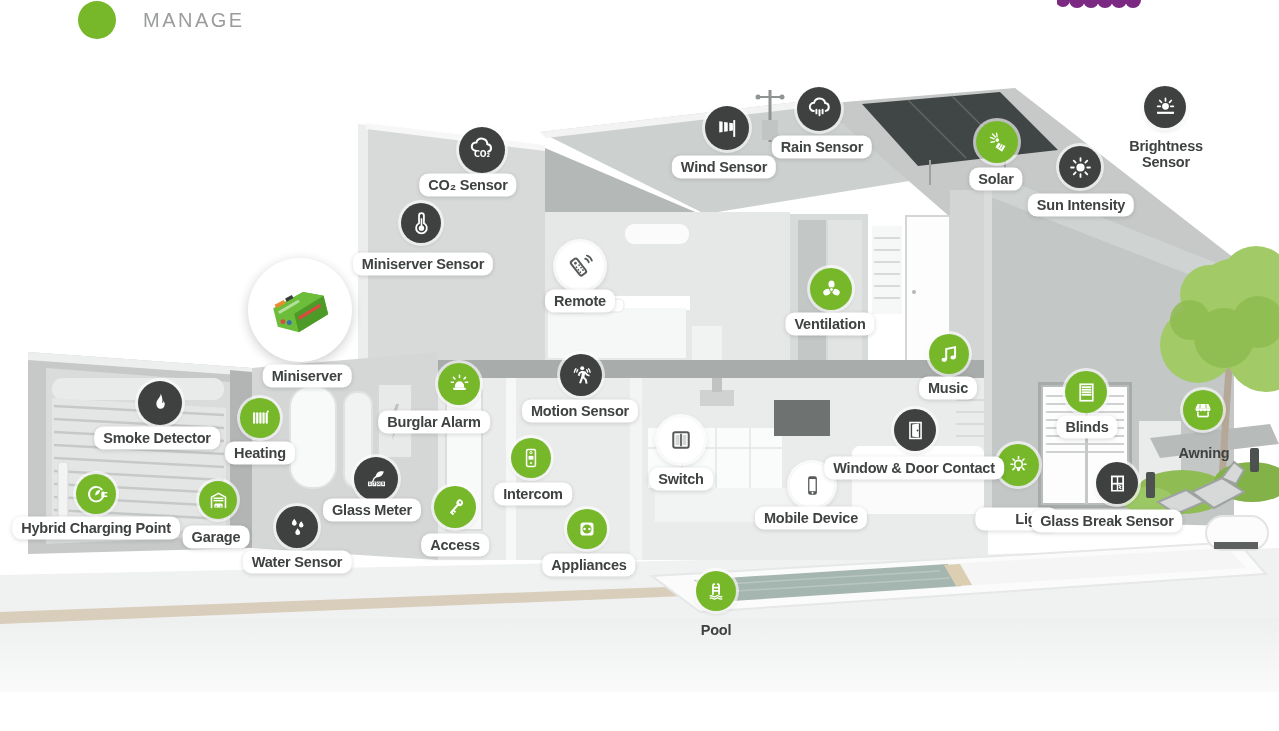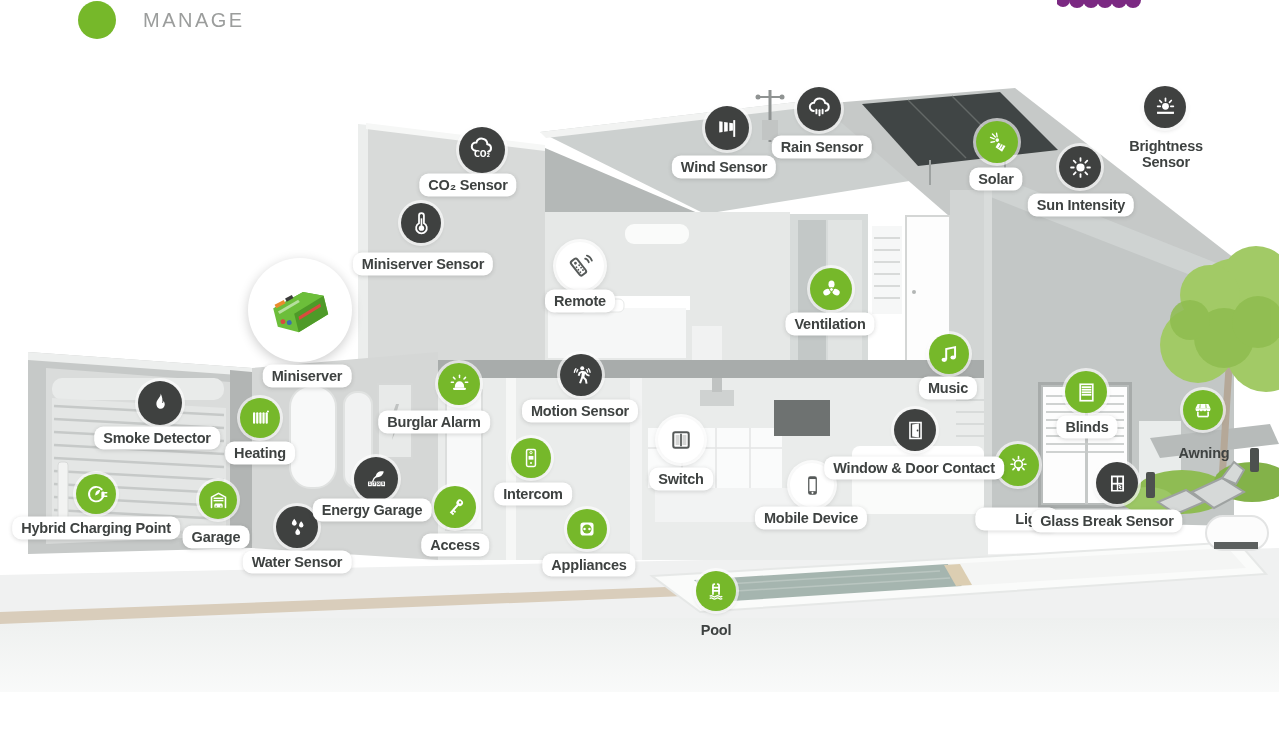--- a/index.html
+++ b/index.html
@@ -532,21 +532,21 @@
             <rect x="15.6" y="13.6" width="3" height="3.6"></rect>
           </g>
           <g fill="#3f4140" font-size="3" font-weight="bold" text-anchor="middle" font-family="DejaVu Sans, sans-serif">
             <text x="6.9" y="16.6">1</text>
             <text x="10.3" y="16.6">7</text>
             <text x="13.7" y="16.6">0</text>
             <text x="17.1" y="16.6">5</text>
           </g>
         </svg>
       </div>
-      <div class="flabel" style="left: 372px; top: 510px;">Energy Garage</div>
+      <div class="flabel" style="left: 372px; top: 510px;">Glass Meter</div>
       <div class="marker manage" style="left: 434px; top: 486px; width: 42px; height: 42px;">
         <svg viewBox="0 0 24 24" width="29" height="29">
           <g transform="rotate(42 12 12)">
             <circle cx="12" cy="6.8" r="2.7" fill="currentColor"></circle>
             <circle cx="12" cy="6.3" r=".95" fill="#76b82a"></circle>
             <rect x="11.2" y="9.2" width="1.7" height="9" fill="currentColor"></rect>
             <rect x="12.6" y="14.2" width="2.1" height="1.5" fill="currentColor"></rect>
             <rect x="12.6" y="16.6" width="2.1" height="1.5" fill="currentColor"></rect>
           </g>
         </svg>

